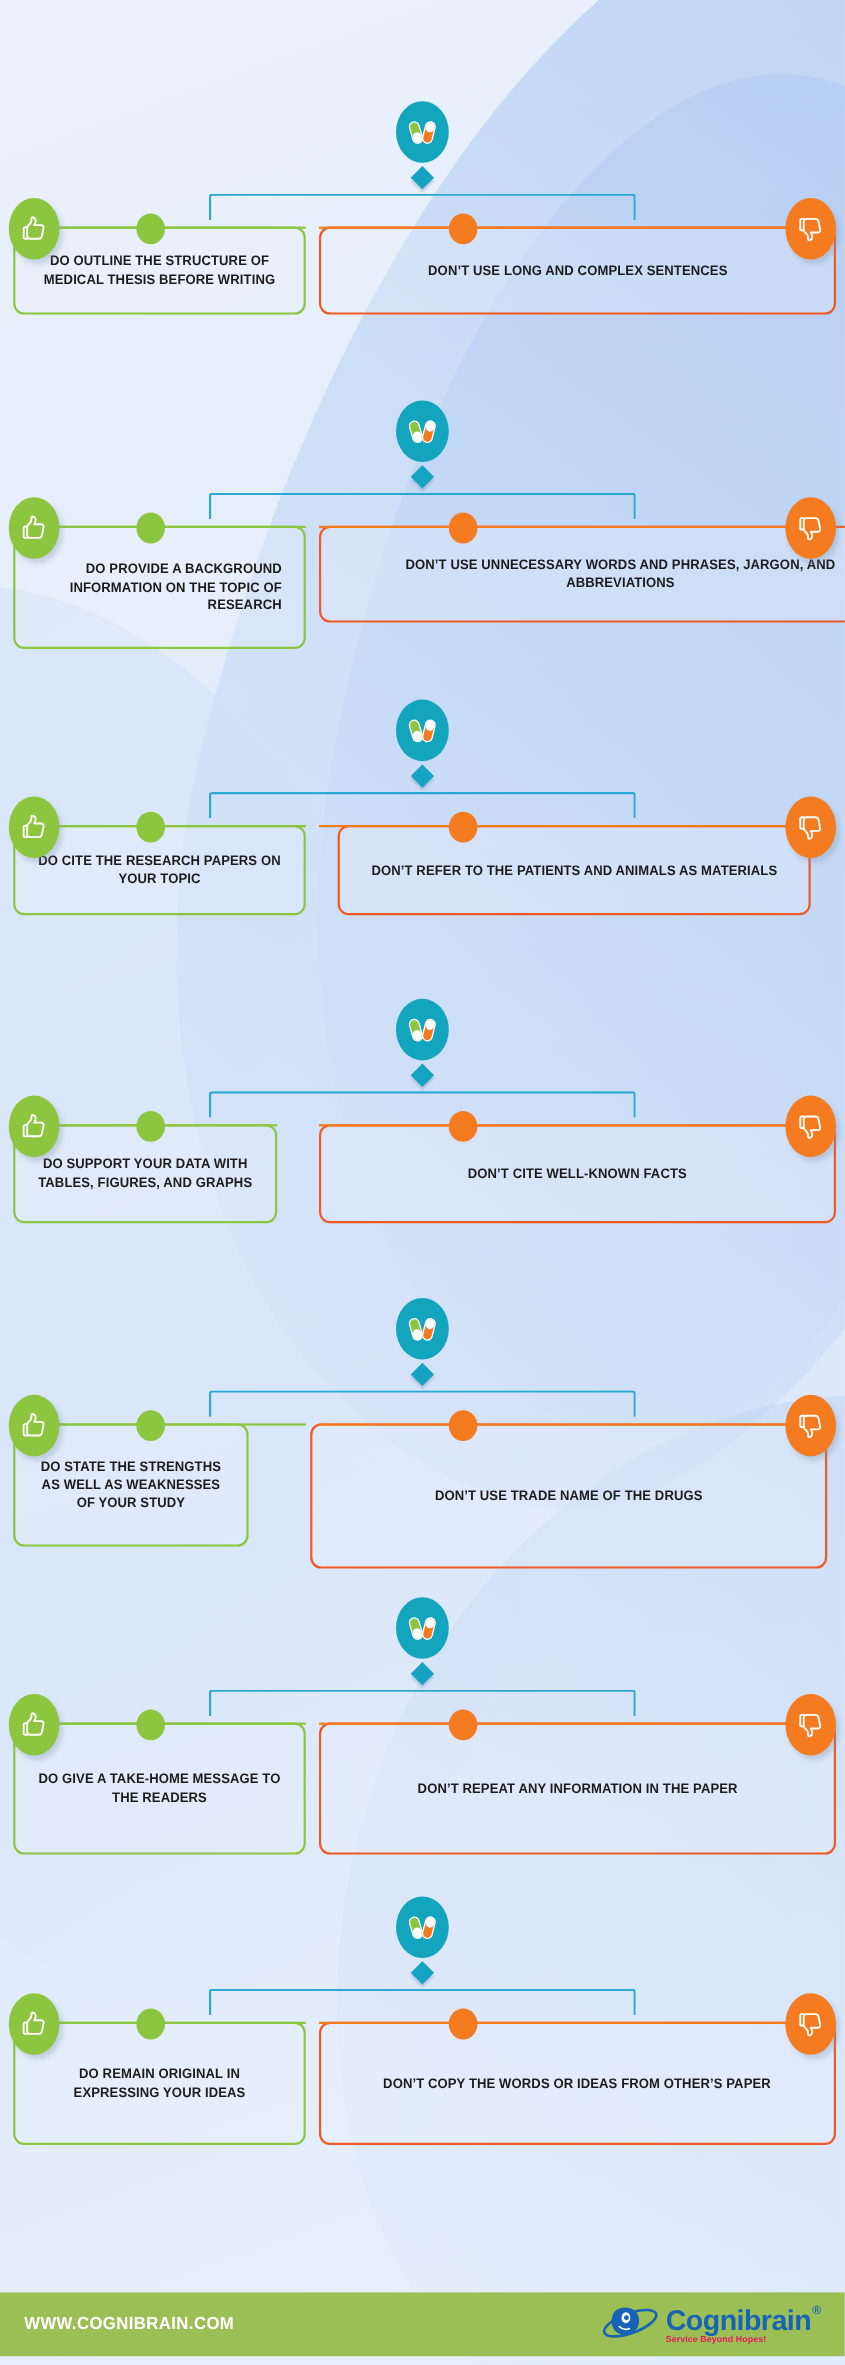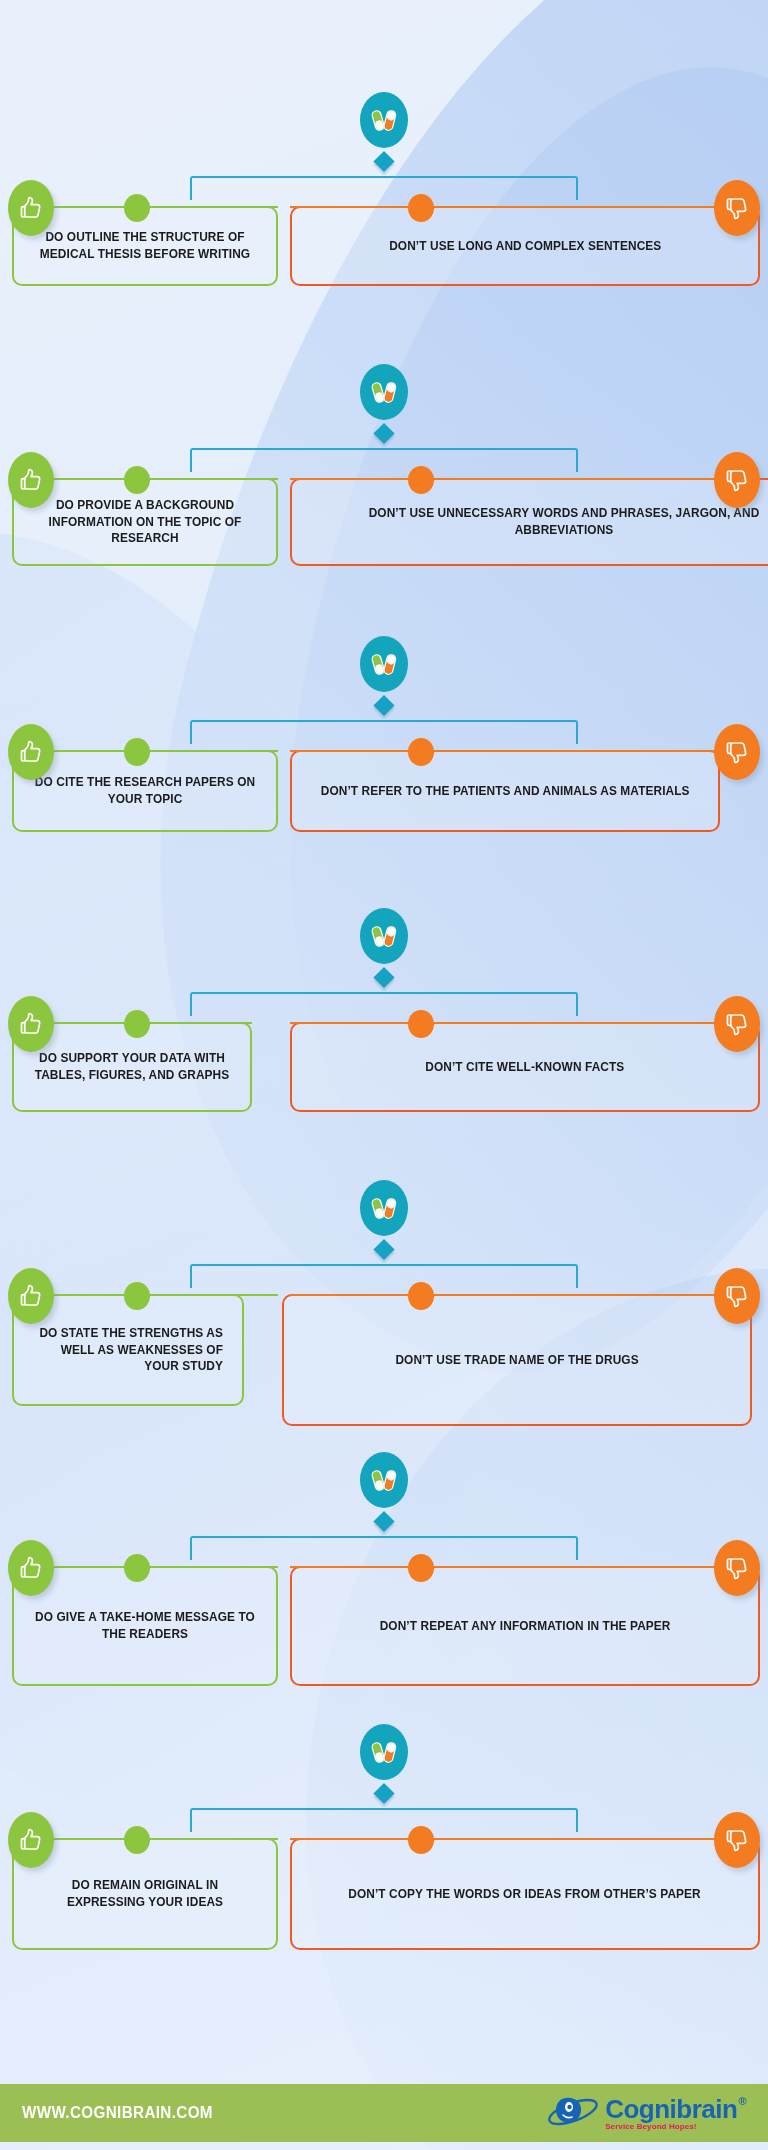--- a/index.html
+++ b/index.html
@@ -326,21 +326,21 @@
         </div>
 
     <div class="stem stem-green" style="left:54px; width:78px;"></div>
     <div class="stem stem-green" style="left:142px; width:136px;"></div>
     <div class="stem stem-orange" style="left:426px; width:288px;"></div>
     <div class="stem stem-orange" style="left:290px; width:126px;"></div>
 
     <div class="node-dot dot-green" style="left:124px;"></div>
     <div class="node-dot dot-orange" style="left:408px;"></div>
 
-    <div class="card card-green" style="left:12px; width:266px; height:88px;">
+    <div class="card card-green" style="left:12px; width:266px; height:112px;text-align:right;">
       <span class="card-text">DO PROVIDE A BACKGROUND INFORMATION ON THE TOPIC OF RESEARCH</span>
     </div>
 
     <div class="card card-orange" style="left:290px; width:548px; height:88px;">
       <span class="card-text">DON’T USE UNNECESSARY WORDS AND PHRASES, JARGON, AND ABBREVIATIONS</span>
     </div>
   </div>
       <div class="row" style="top: 636px;">
     <div class="pill-badge">
           <svg width="30" height="30" viewBox="0 0 30 30">
@@ -377,21 +377,21 @@
     <div class="stem stem-orange" style="left:426px; width:288px;"></div>
     <div class="stem stem-orange" style="left:290px; width:126px;"></div>
 
     <div class="node-dot dot-green" style="left:124px;"></div>
     <div class="node-dot dot-orange" style="left:408px;"></div>
 
     <div class="card card-green" style="left:12px; width:266px; height:82px;">
       <span class="card-text">DO CITE THE RESEARCH PAPERS ON YOUR TOPIC</span>
     </div>
 
-    <div class="card card-orange" style="left:290px; width:430px; height:82px;">
+    <div class="card card-orange" style="left:307px; width:430px; height:82px;">
       <span class="card-text">DON’T REFER TO THE PATIENTS AND ANIMALS AS MATERIALS</span>
     </div>
   </div>
       <div class="row" style="top: 908px;">
     <div class="pill-badge">
           <svg width="30" height="30" viewBox="0 0 30 30">
   <g transform="rotate(-16 9 15)">
     <rect x="4" y="5" width="10" height="21" rx="5" fill="#ffffff"></rect>
     <rect x="5.2" y="6.2" width="7.6" height="18.6" rx="3.8" fill="#8cc63f"></rect>
     <rect x="5.2" y="15.5" width="7.6" height="9.3" rx="3.8" fill="#ffffff"></rect>
@@ -467,21 +467,21 @@
         </div>
 
     <div class="stem stem-green" style="left:54px; width:78px;"></div>
     <div class="stem stem-green" style="left:142px; width:136px;"></div>
     <div class="stem stem-orange" style="left:426px; width:288px;"></div>
     <div class="stem stem-orange" style="left:290px; width:126px;"></div>
 
     <div class="node-dot dot-green" style="left:124px;"></div>
     <div class="node-dot dot-orange" style="left:408px;"></div>
 
-    <div class="card card-green" style="left:12px; width:232px; height:112px;text-align:right;">
+    <div class="card card-green" style="left:12px; width:214px; height:112px;">
       <span class="card-text">DO STATE THE STRENGTHS AS WELL AS WEAKNESSES OF YOUR STUDY</span>
     </div>
 
     <div class="card card-orange" style="left:282px; width:470px; height:132px;">
       <span class="card-text">DON’T USE TRADE NAME OF THE DRUGS</span>
     </div>
   </div>
       <div class="row" style="top: 1452px;">
     <div class="pill-badge">
           <svg width="30" height="30" viewBox="0 0 30 30">

